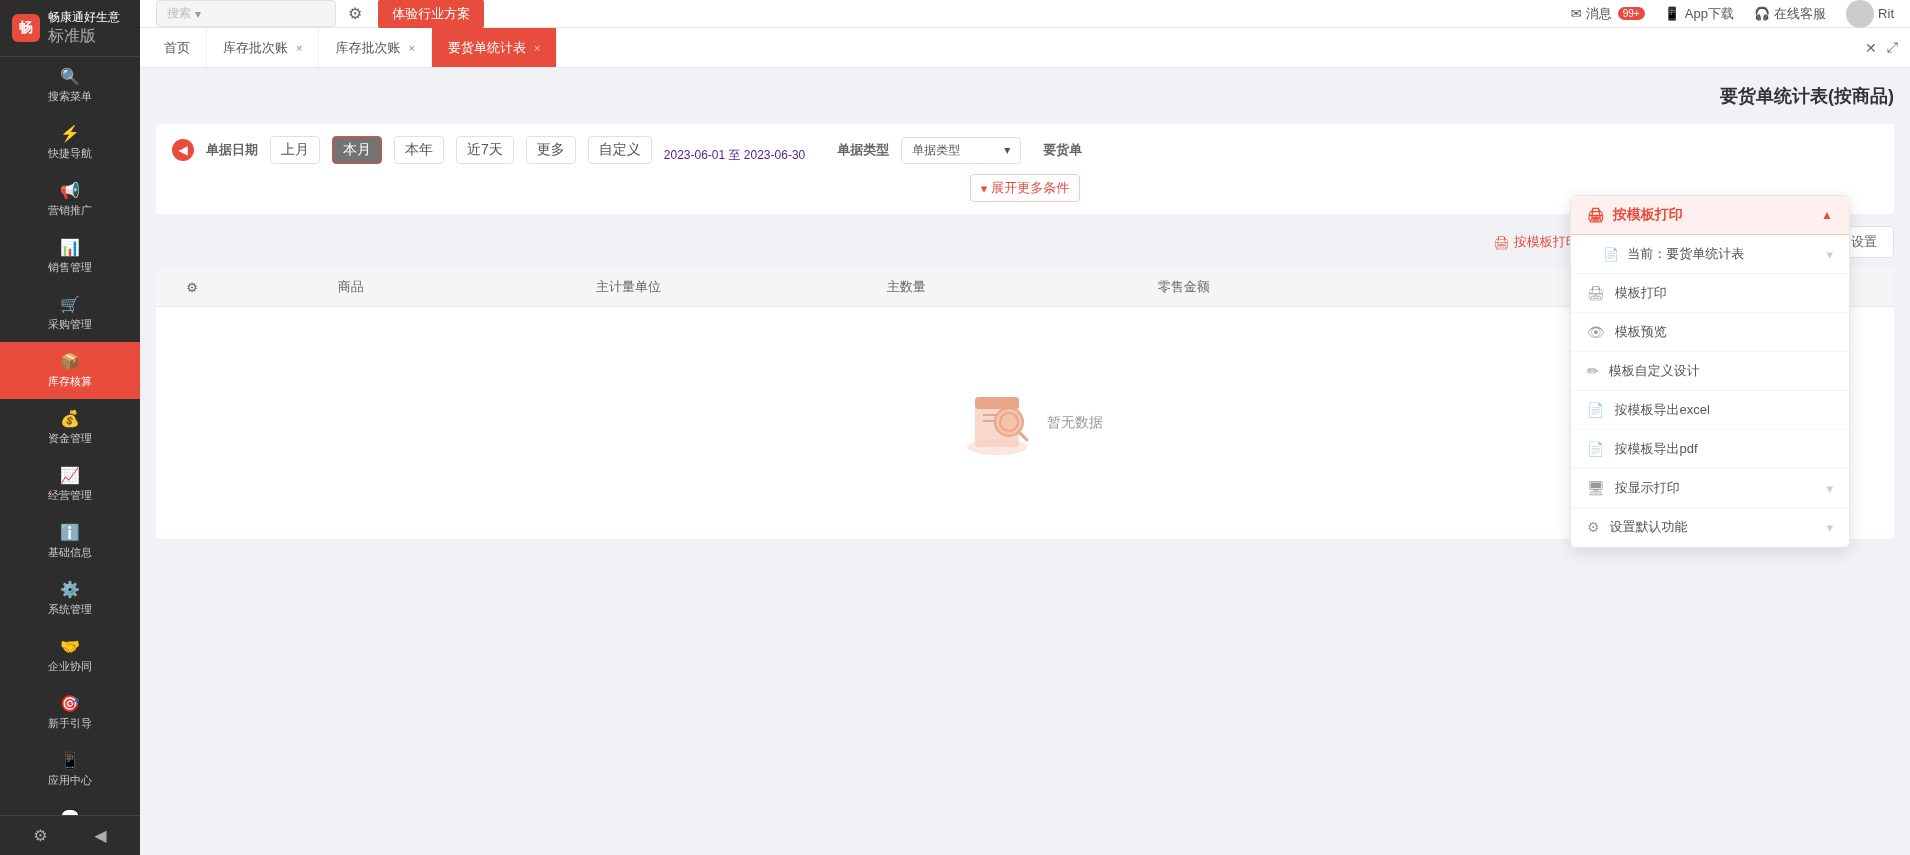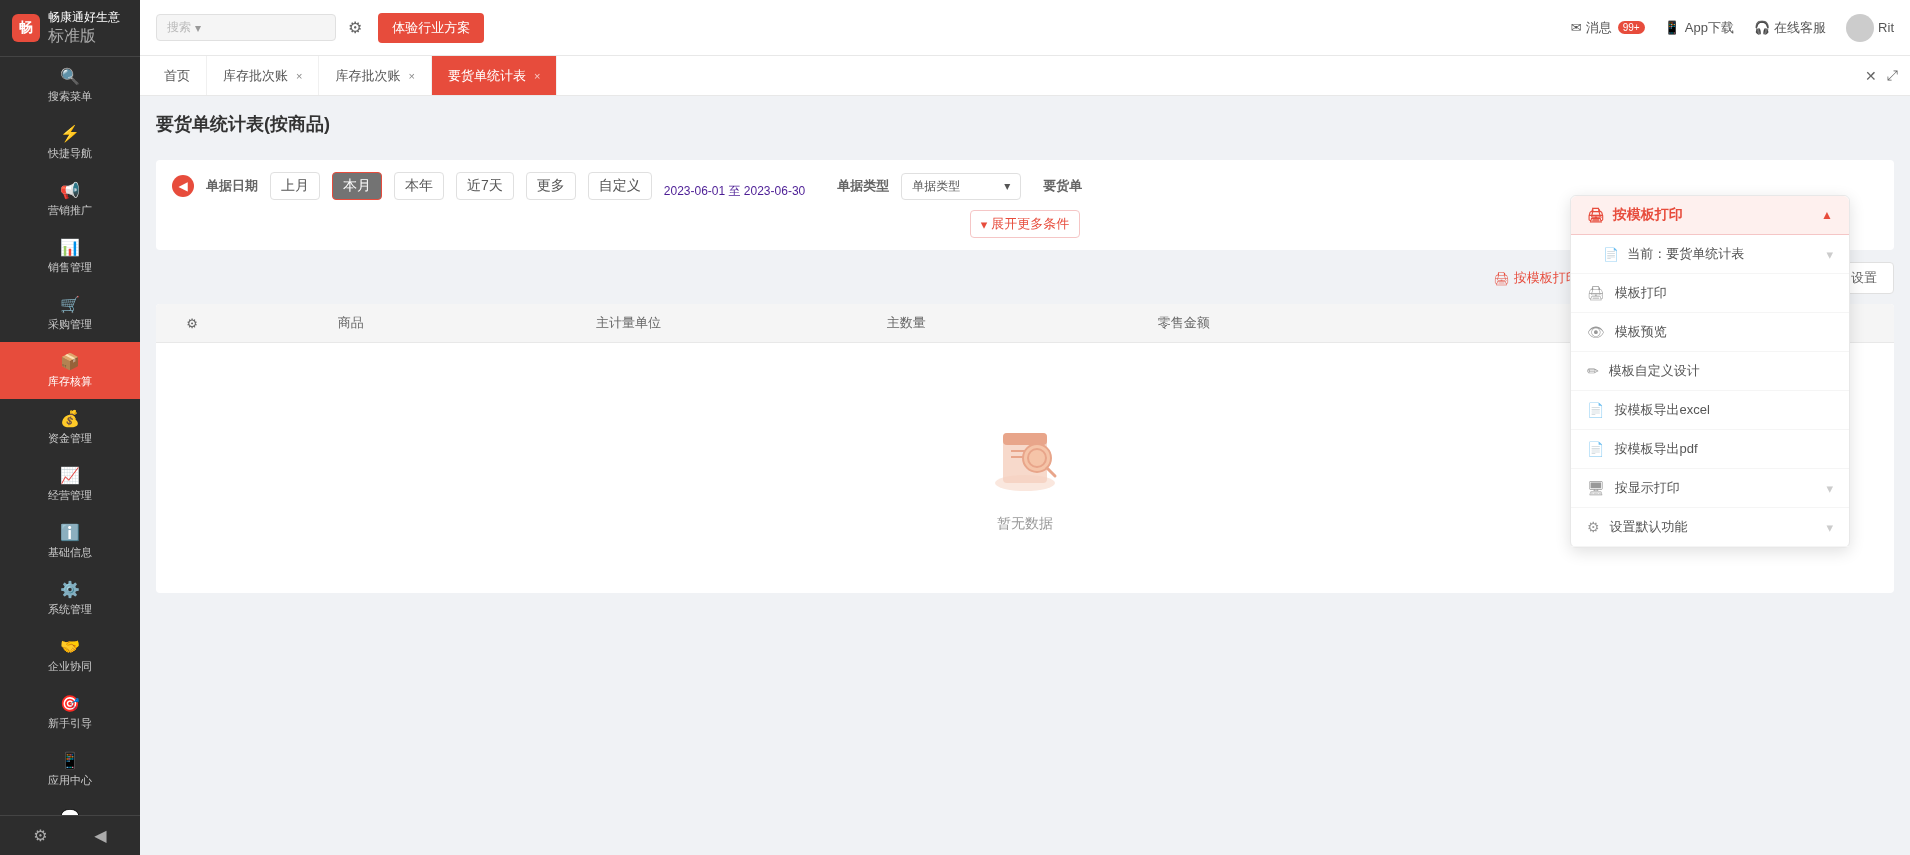--- a/index.html
+++ b/index.html
@@ -56,21 +56,21 @@
     .main-area {
       flex: 1;
       display: flex;
       flex-direction: column;
       height: 100%;
       overflow: hidden;
     }
 
     
     .topbar {
-      height: 56px;
+      height: 28px;
       background: #fff;
       display: flex;
       align-items: center;
       padding: 12px 16px;
       border-bottom: 1px solid #e8e8e8;
       flex-shrink: 0;
     }
     .topbar-search {
       background: #f5f5f5;
       border: 1px solid #e0e0e0;
@@ -158,21 +158,22 @@
       flex: 1;
       overflow-y: auto;
       padding: 16px;
       position: relative;
     }
 
     .page-title {
       font-size: 18px;
       font-weight: bold;
       color: #333;
-      margin-bottom: 24px;
+      margin-bottom: 16px;
+      text-align: right;
     }
 
     
     .filter-bar {
       background: #fff;
       border-radius: 4px;
       padding: 12px 16px;
       margin-bottom: 12px;
       display: flex;
       flex-direction: column;
@@ -277,21 +278,21 @@
       background: #f5f5f5;
       border-bottom: 1px solid #e8e8e8;
       padding: 10px 16px;
       font-size: 13px;
       color: #666;
     }
     .table-header .col { flex: 1; text-align: center; }
     .table-header .col:first-child { width: 40px; flex: none; }
     .table-empty {
       display: flex;
-      flex-direction: column;
+      flex-direction: row;
       align-items: center;
       justify-content: center;
       padding: 60px 0;
     }
     .empty-icon {
       width: 100px; height: 100px;
       margin-bottom: 12px;
       position: relative;
     }
     .empty-text { color: #999; font-size: 14px; }

